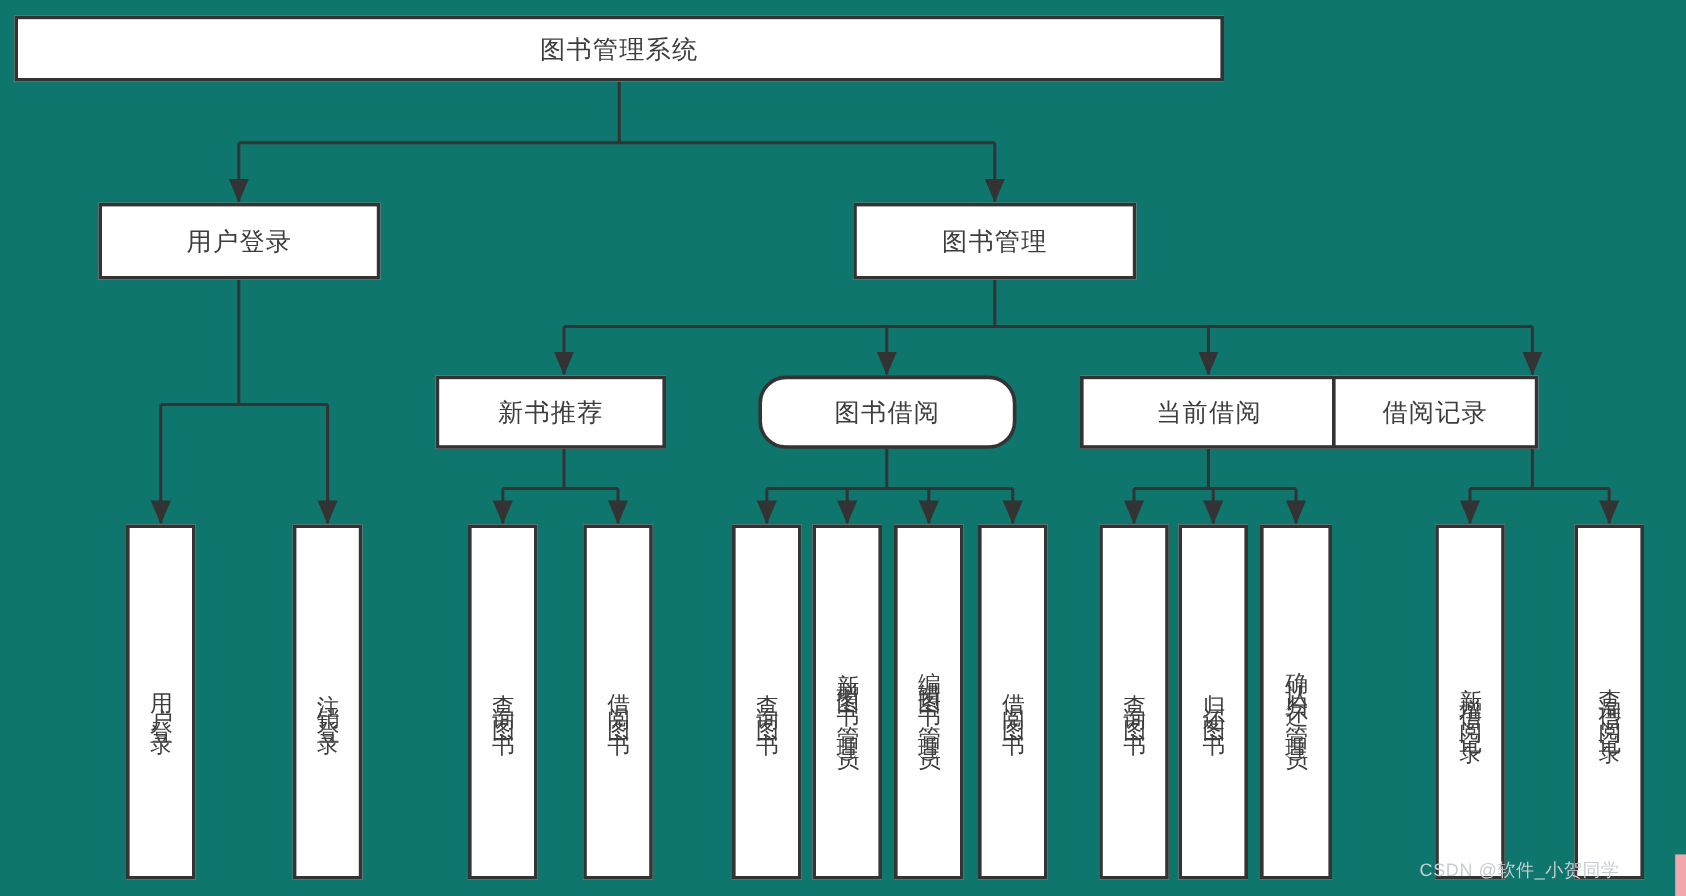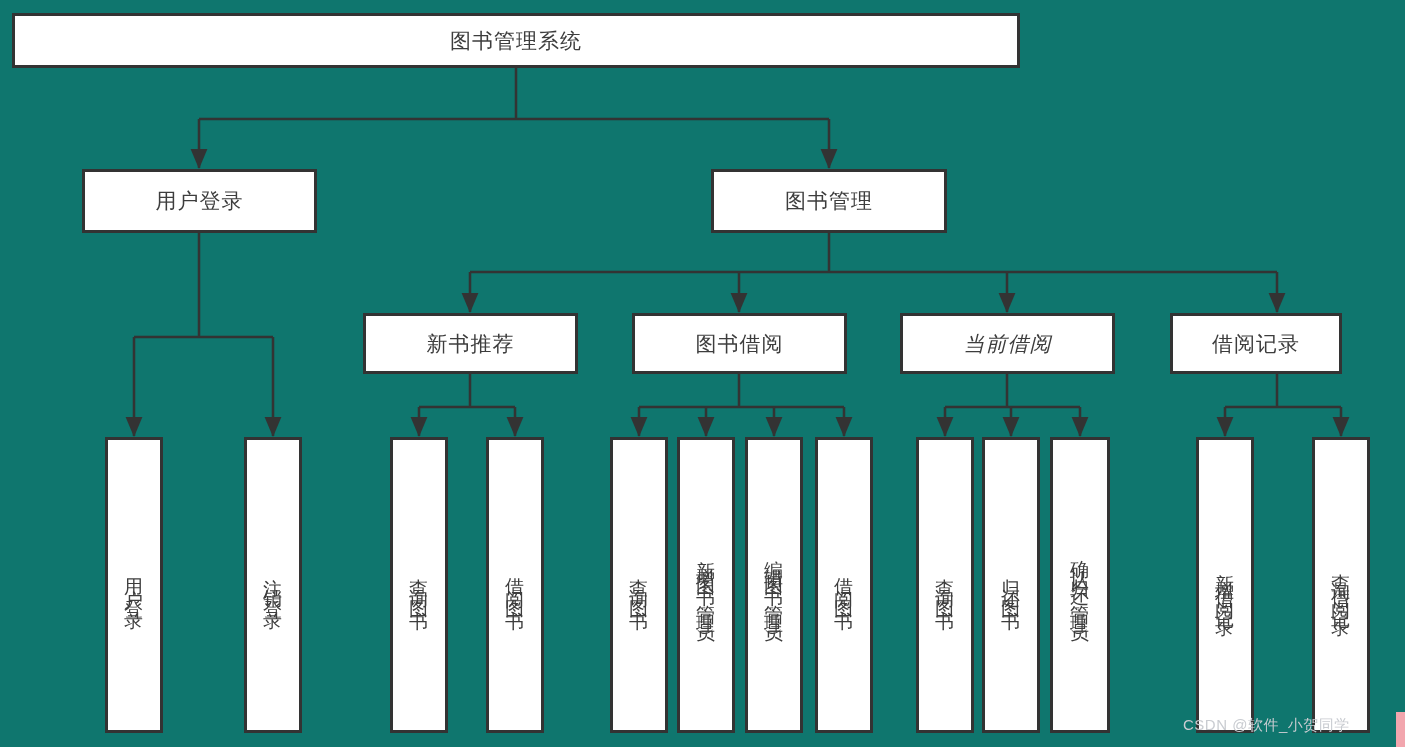--- a/index.html
+++ b/index.html
@@ -112,24 +112,24 @@
       <line x1="1225" y1="407" x2="1225" y2="436" marker-end="url(#arw)"></line>
       <line x1="1341" y1="407" x2="1341" y2="436" marker-end="url(#arw)"></line>
     </g>
   </svg>
 
   <div class="node h" style="left:12px; top:13px; width:1008px; height:55px;">图书管理系统</div>
 
   <div class="node h" style="left:82px; top:169px; width:235px; height:64px;">用户登录</div>
   <div class="node h" style="left:711px; top:169px; width:236px; height:64px;text-align:center;">图书管理</div>
 
-  <div class="node h" style="left:363px; top:313px; width:215px; height:61px;">新书推荐</div>
-  <div class="node h" style="left:632px; top:313px; width:215px; height:61px;">图书借阅</div>
-  <div class="node h" style="left:900px; top:313px; width:215px; height:61px;font-style:italic;">当前借阅</div>
-  <div class="node h" style="left:1170px; top:313px; width:172px; height:61px;">借阅记录</div>
+  <div class="node h" style="left:363px; top:313px; width:192px; height:61px;">新书推荐</div>
+  <div class="node h" style="left:632px; top:313px; width:215px; height:61px;border-radius:23px;">图书借阅</div>
+  <div class="node h" style="left:900px; top:313px; width:215px; height:61px;">当前借阅</div>
+  <div class="node h" style="left:1110px; top:313px; width:172px; height:61px;">借阅记录</div>
 
   <div class="node v" style="left:105px; top:437px; width:58px; height:296px;">用户登录</div>
   <div class="node v" style="left:244px; top:437px; width:58px; height:296px;">注销登录</div>
 
   <div class="node v" style="left:390px; top:437px; width:58px; height:296px;">查询图书</div>
   <div class="node v" style="left:486px; top:437px; width:58px; height:296px;">借阅图书</div>
 
   <div class="node v" style="left:610px; top:437px; width:58px; height:296px;">查询图书</div>
   <div class="node v long" style="left:677px; top:437px; width:58px; height:296px;">新增图书（管理员）</div>
   <div class="node v long" style="left:745px; top:437px; width:58px; height:296px;">编辑图书（管理员）</div>

